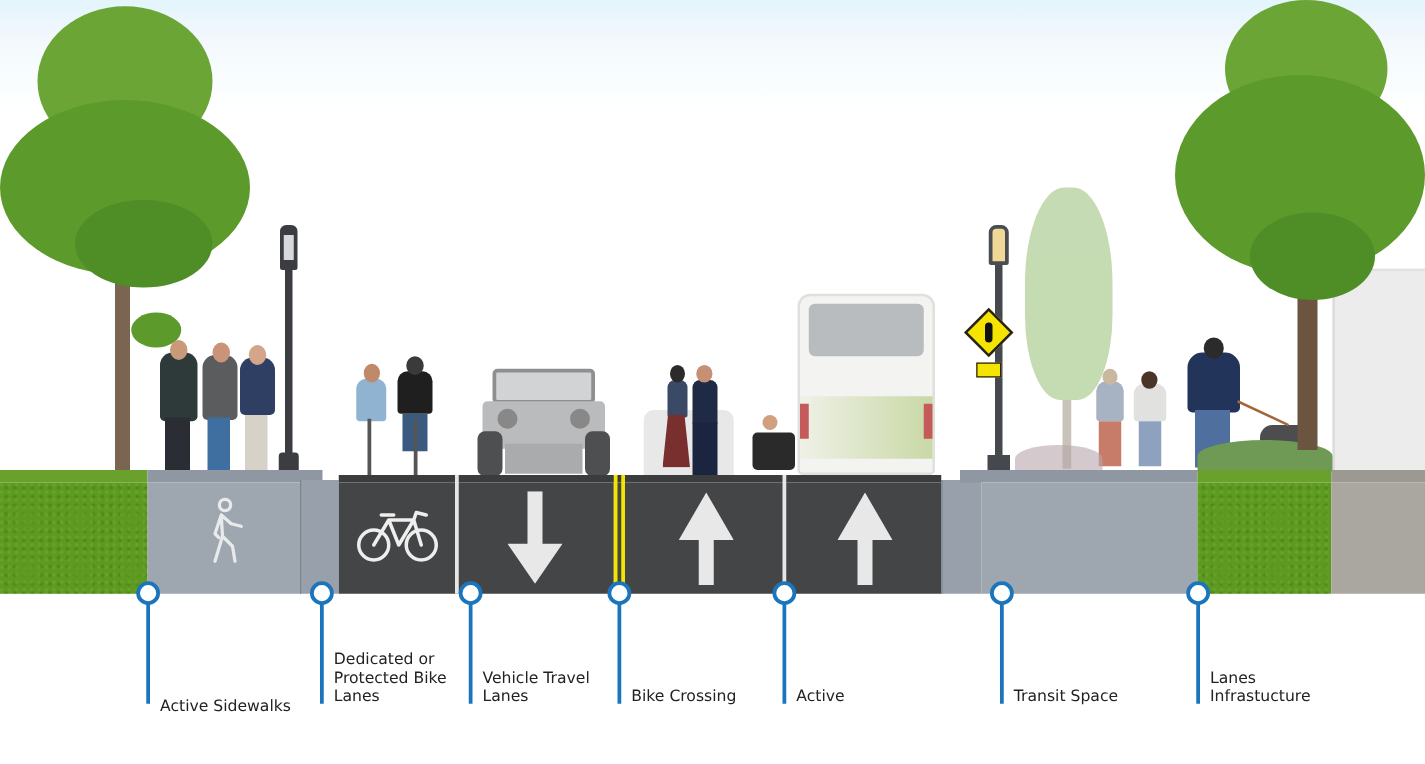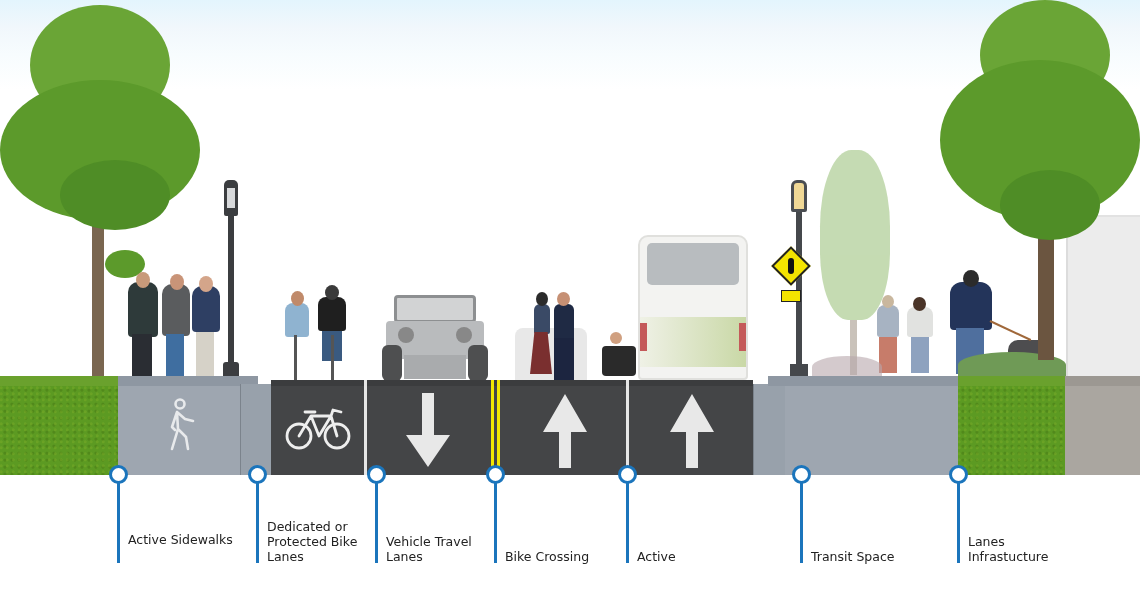--- a/index.html
+++ b/index.html
@@ -222,21 +222,21 @@
   </div>
   <div class="marking" style="left:670px;top:394px;">
     <svg width="44" height="74" viewBox="0 0 44 74">
         <path d="M22 0 L44 38 H28 V74 H16 V38 H0 Z" fill="#e8e8e8"></path>
       </svg>
   </div>
 
   <div class="callout" style="left:118px;">
     <div class="dot"></div>
     <div class="stem"></div>
-    <div class="label" style="top:67px;">Active Sidewalks</div>
+    <div class="label" style="top:92px;">Active Sidewalks</div>
   </div>
   <div class="callout" style="left:257px;">
     <div class="dot"></div>
     <div class="stem"></div>
     <div class="label" style="top:54px;">Dedicated or
 Protected Bike
 Lanes</div>
   </div>
   <div class="callout" style="left:376px;">
     <div class="dot"></div>

